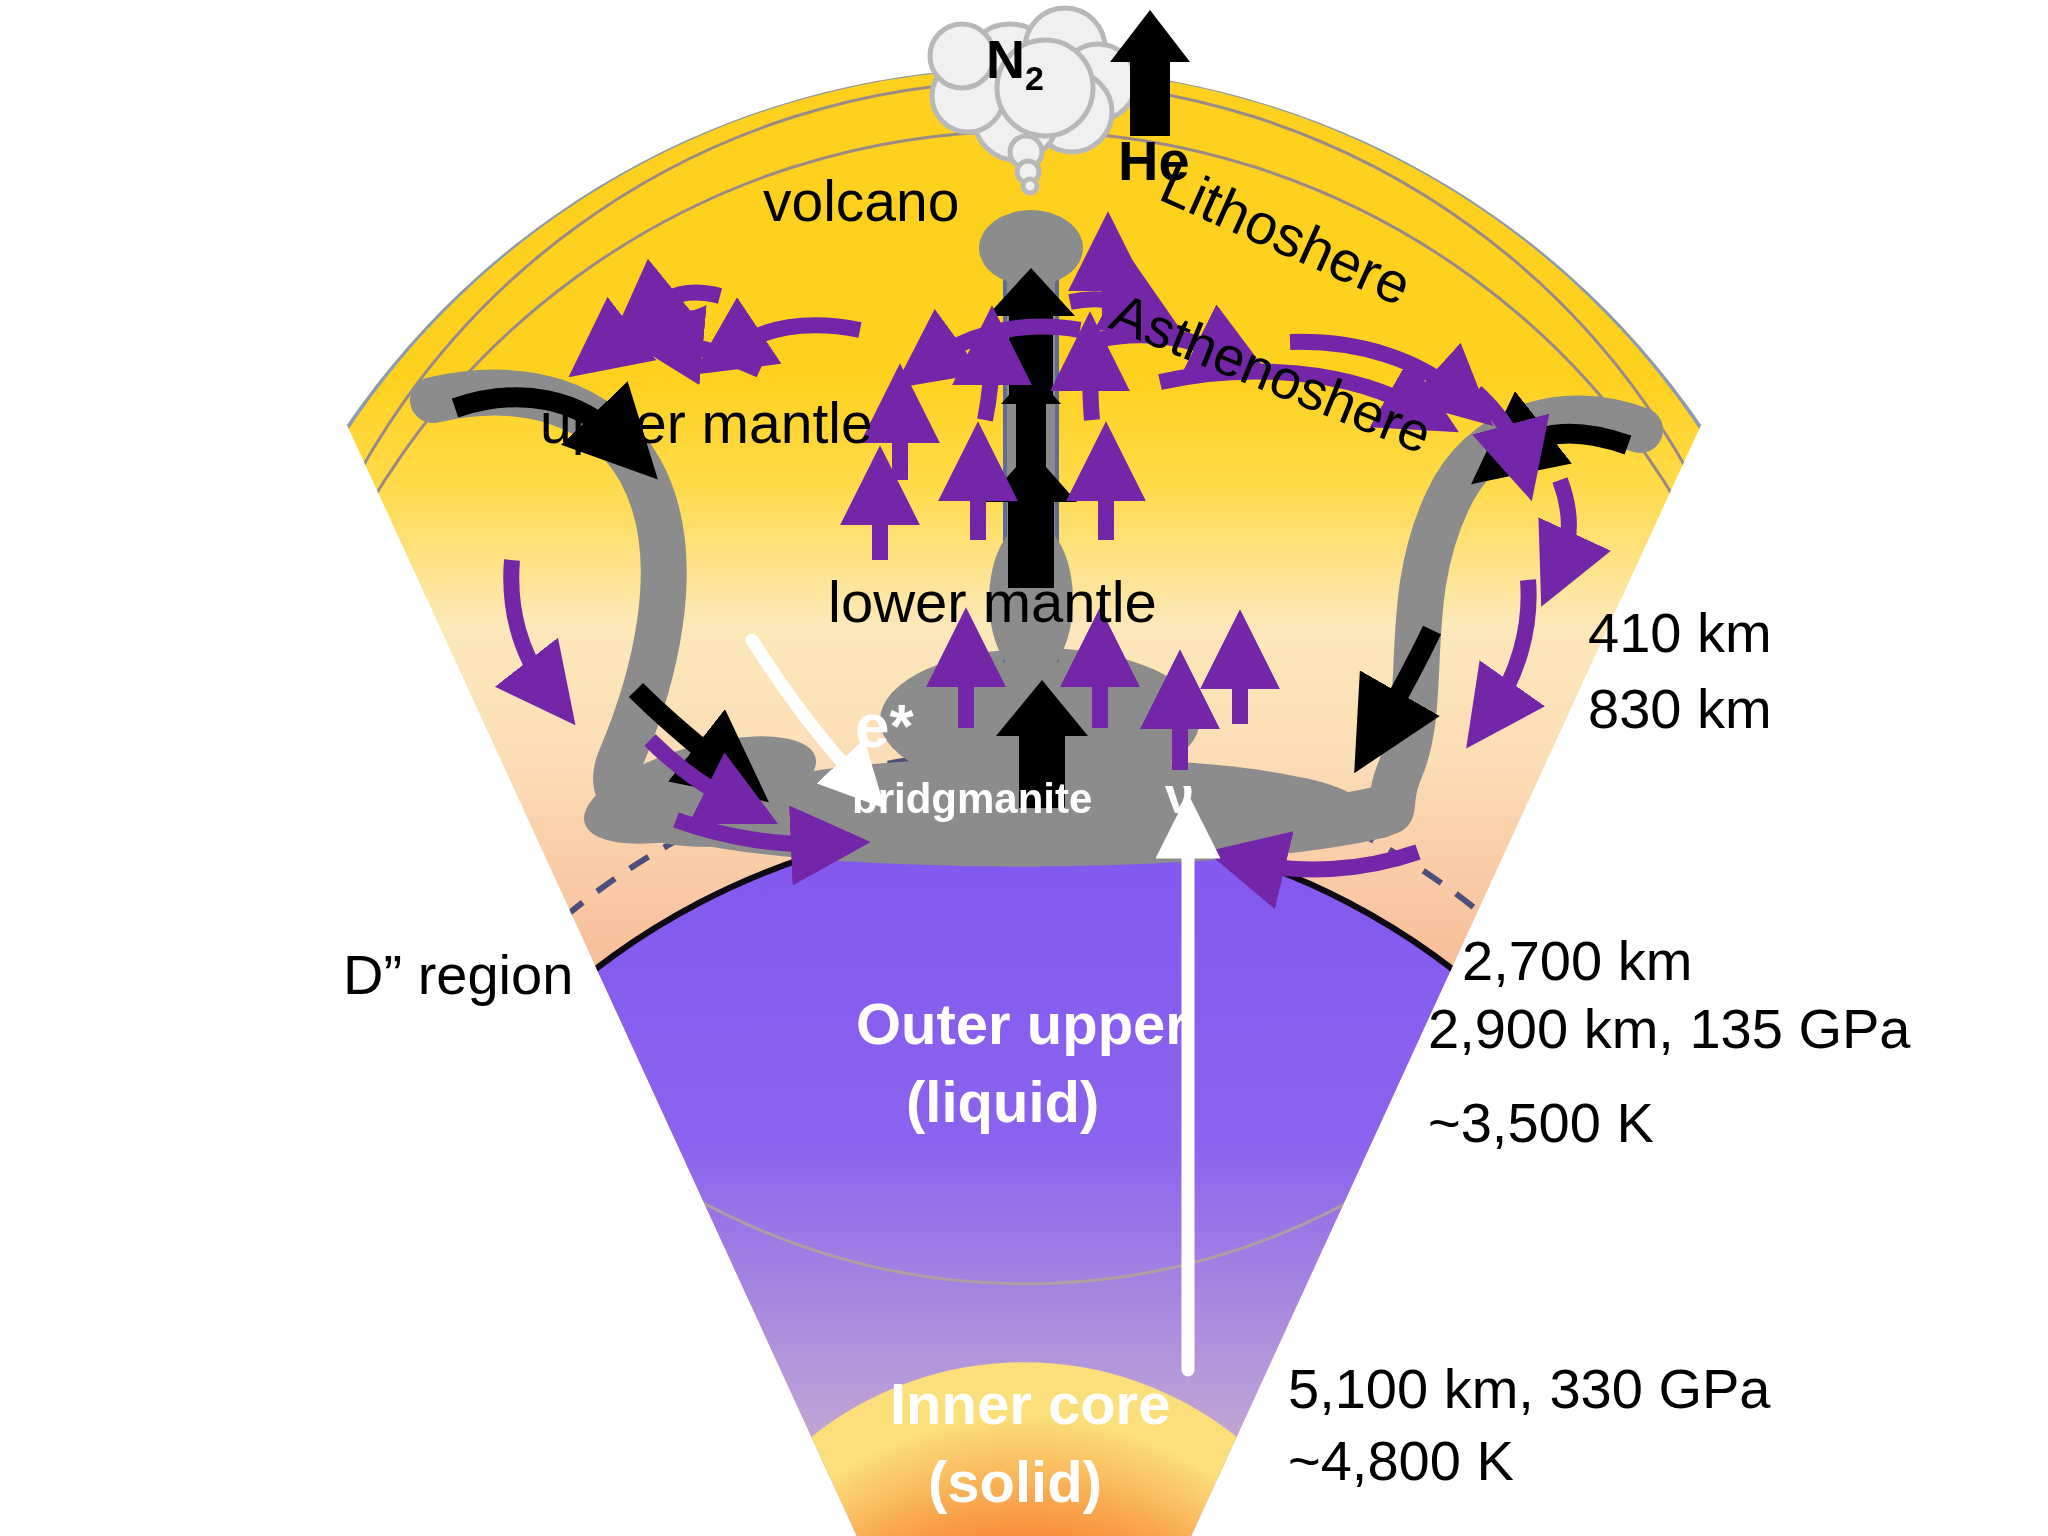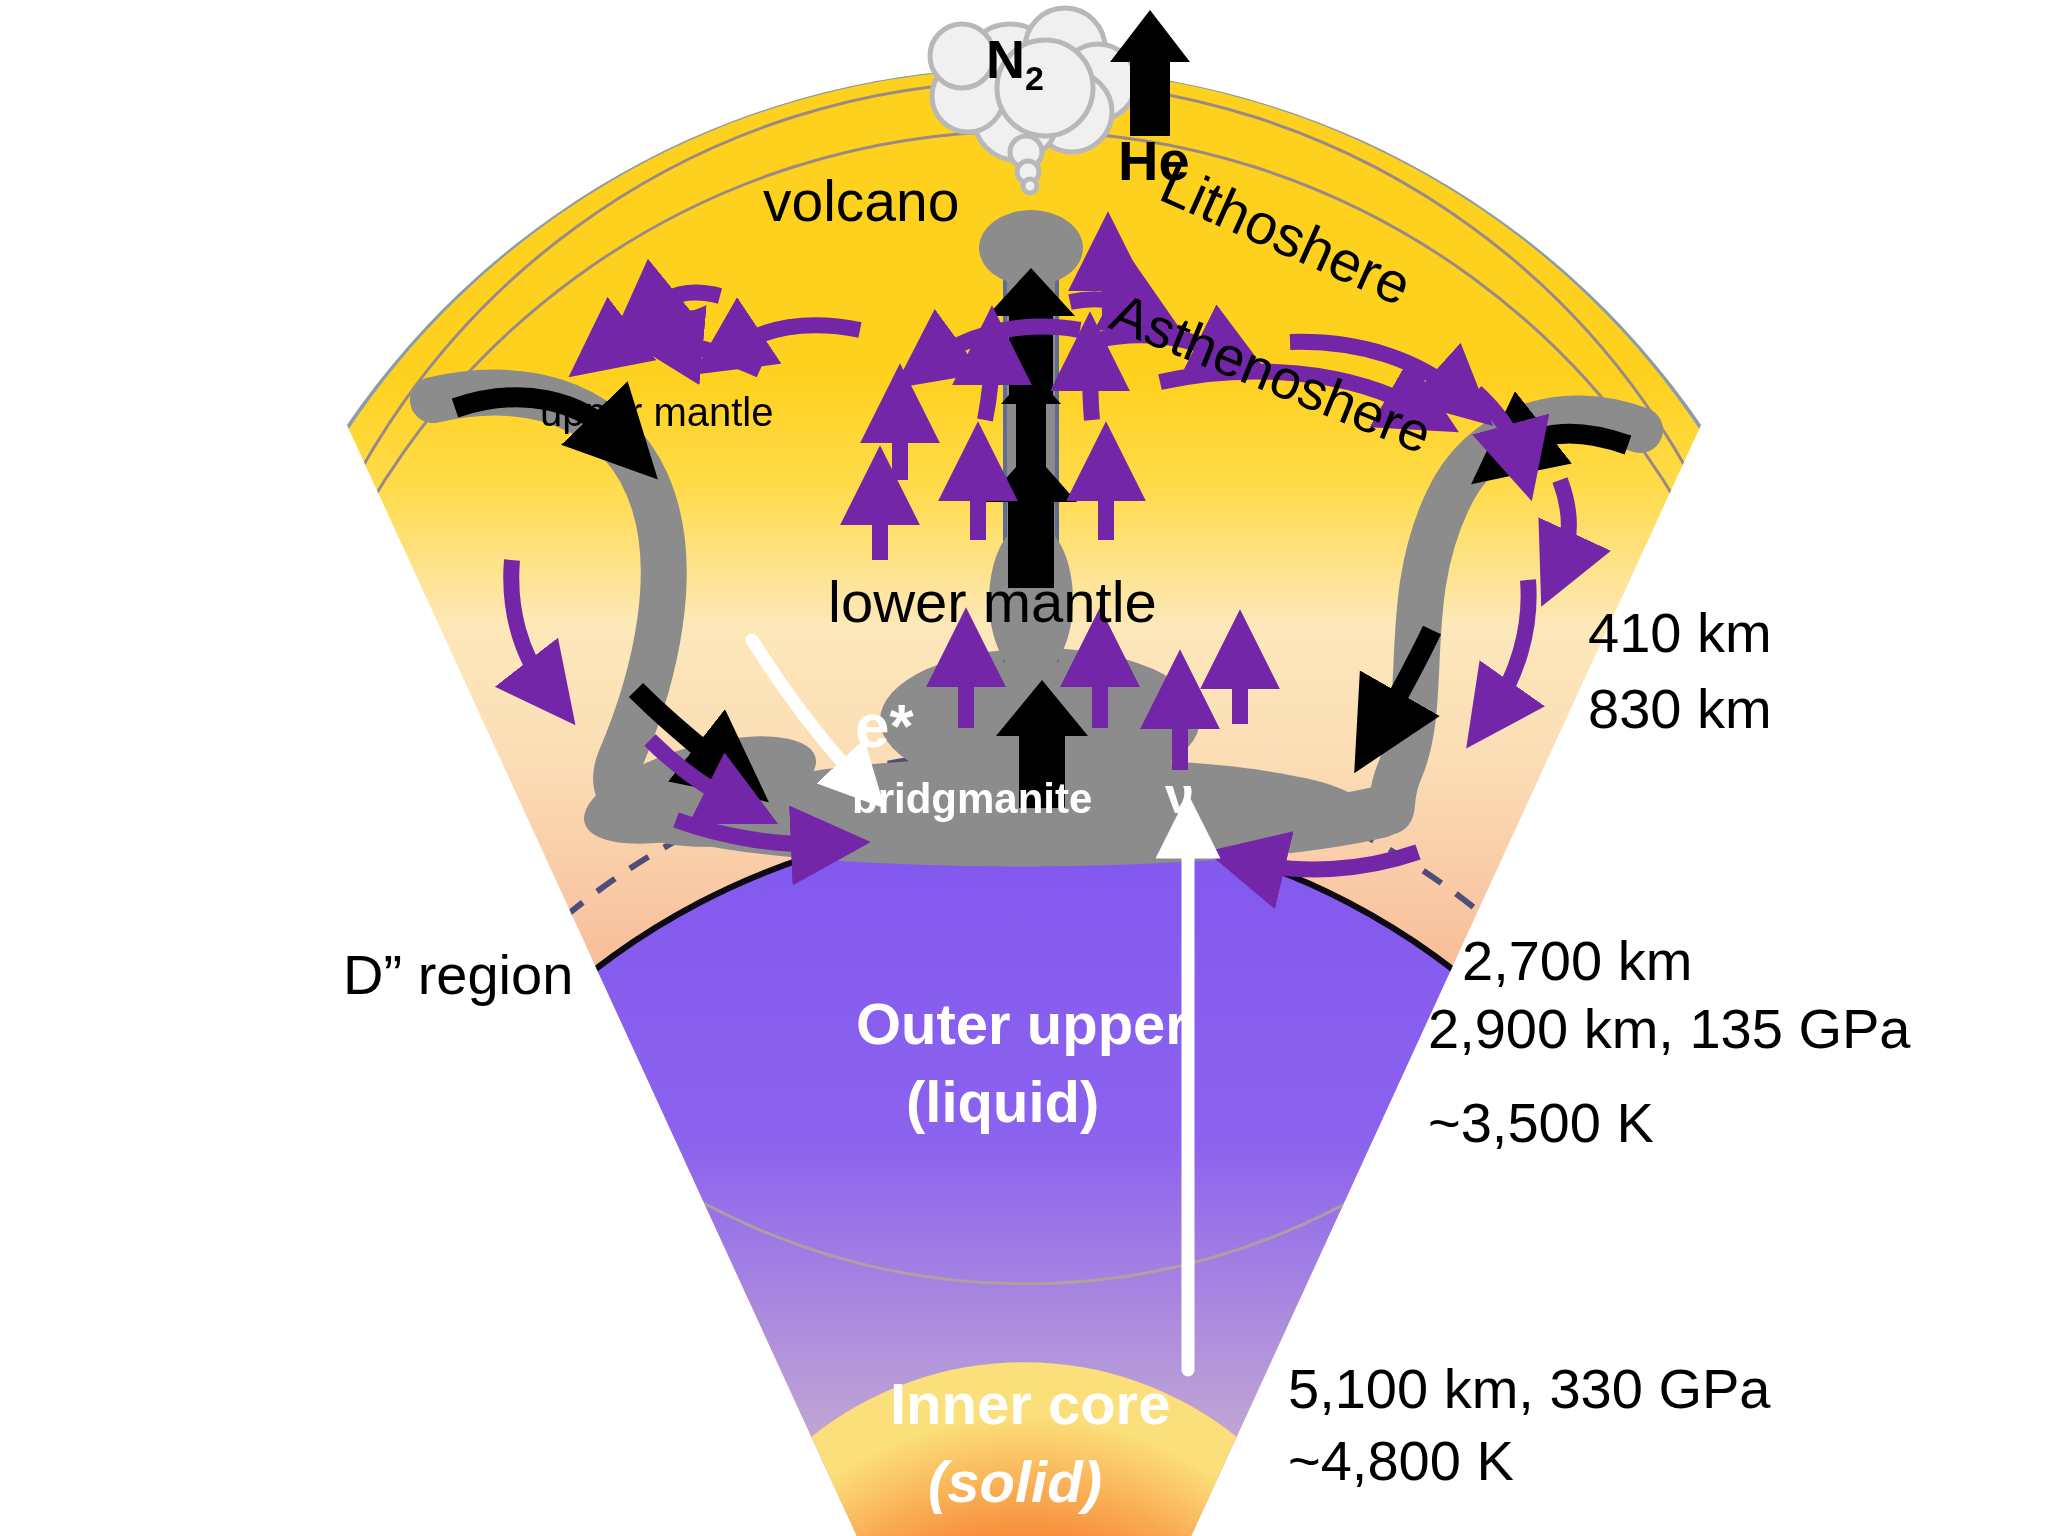--- a/index.html
+++ b/index.html
@@ -197,37 +197,37 @@
 </div>
 
 <div class="lbl" style="left:1118px;top:128px;font-size:56px;font-weight:700;">He</div>
 
 <div class="lbl" style="left:728px;top:168px;font-size:57px;margin-left:35px;">volcano</div>
 
 <div class="lbl" style="left:1178px;top:150px;font-size:57px;transform:rotate(24deg);transform-origin:left top;">Lithoshere</div>
 
 <div class="lbl" style="left:1126px;top:280px;font-size:55px;transform:rotate(22deg);transform-origin:left top;">Asthenoshere</div>
 
-<div class="lbl" style="left:540px;top:390px;font-size:40px;text-align:center;">upper mantle</div>
+<div class="lbl" style="left:540px;top:390px;font-size:57px;text-align:center;">upper mantle</div>
 
 <div class="lbl" style="left:828px;top:568px;font-size:58px;">lower mantle</div>
 
 <div class="lbl lbl-white" style="left:855px;top:690px;font-size:62px;">e*</div>
 
 <div class="lbl lbl-white" style="left:852px;top:775px;font-size:42px;">bridgmanite</div>
 
 <div class="lbl lbl-white" style="left:1165px;top:765px;font-size:52px;">ν</div>
 
 <div class="lbl" style="left:343px;top:942px;font-size:56px;">D” region</div>
 
 <div class="lbl lbl-white" style="left:856px;top:990px;font-size:58px;">Outer upper</div>
 <div class="lbl lbl-white" style="left:906px;top:1068px;font-size:58px;">(liquid)</div>
 
 <div class="lbl lbl-white" style="left:890px;top:1370px;font-size:58px;">Inner core</div>
-<div class="lbl lbl-white" style="left:928px;top:1448px;font-size:58px;font-style:italic;">(solid)</div>
+<div class="lbl lbl-white" style="left:928px;top:1448px;font-size:58px;">(solid)</div>
 
 <div class="lbl" style="left:1588px;top:600px;font-size:56px;">410 km</div>
 <div class="lbl" style="left:1588px;top:676px;font-size:56px;">830 km</div>
 
 <div class="lbl" style="left:1462px;top:928px;font-size:56px;">2,700 km</div>
 <div class="lbl" style="left:1428px;top:996px;font-size:56px;">2,900 km, 135 GPa</div>
 <div class="lbl" style="left:1428px;top:1064px;font-size:56px;margin-top:26px;">~3,500 K</div>
 
 <div class="lbl" style="left:1288px;top:1356px;font-size:56px;">5,100 km, 330 GPa</div>
 <div class="lbl" style="left:1288px;top:1428px;font-size:56px;">~4,800 K</div>

